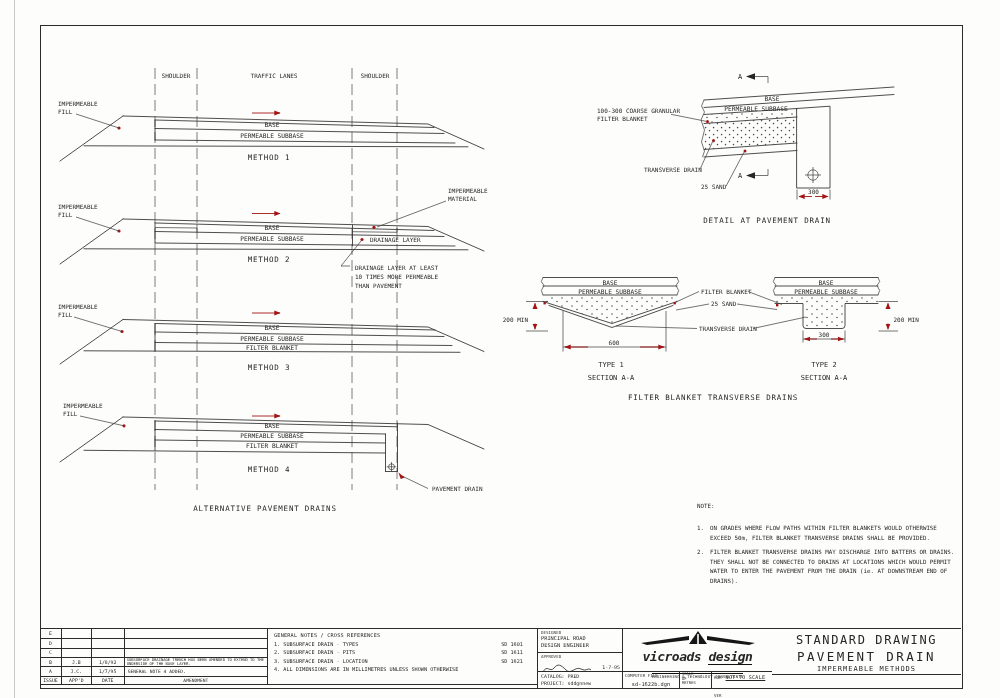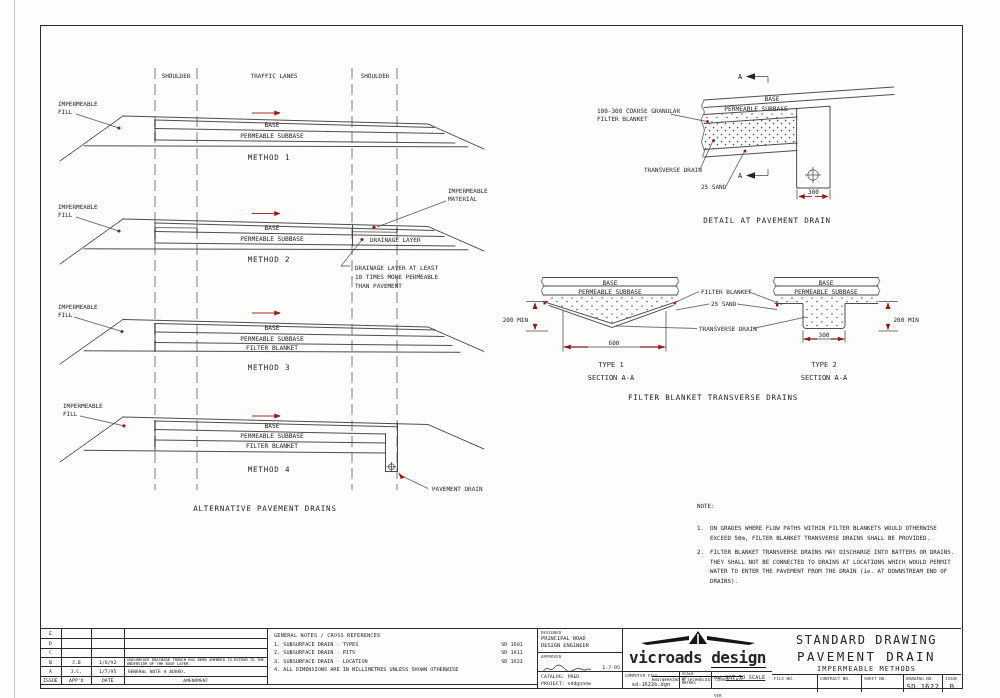--- a/index.html
+++ b/index.html
@@ -34,21 +34,21 @@
   .signoff{left:497px;width:86px;height:60px;border-left:.9px solid #2b2b2b;border-right:.9px solid #2b2b2b;}
   .so-r1{height:24px;border-bottom:.8px solid #2b2b2b;padding:1px 3px;}
   .so-r2{height:19px;border-bottom:.8px solid #2b2b2b;padding:1px 3px;position:relative;}
   .so-r3{height:15px;padding:1px 3px;}
   .lab{font-size:4.2px;color:#333;}
   .so-r1 .v{font-size:5.3px;line-height:1.25;}
   .so-r3 .v{font-size:4.9px;line-height:1.4;}
   .sigdate{position:absolute;right:2px;bottom:1px;font-size:4.9px;}
   .firm{left:583px;width:149px;height:60px;}
   .logo{height:43px;border-bottom:.8px solid #2b2b2b;text-align:center;padding-top:2px;}
-  .fname{font-size:16px;font-weight:bold;letter-spacing:-.5px;line-height:1;}
+  .fname{font-size:13px;font-weight:bold;font-style:italic;letter-spacing:-.5px;line-height:1;}
   .fname .u{border-bottom:1.6px solid #111;}
   .ftag{font-size:3.9px;border-top:.9px solid #111;display:inline-block;margin-top:1px;padding-top:.5px;letter-spacing:.2px;}
   .frow{display:flex;height:16px;}
   .fcell{border-right:.8px solid #2b2b2b;position:relative;}
   .fc1{width:57px}.fc2{width:32px}.fc3{width:60px;border-right:none;}
   .fc1 .lab{position:absolute;left:2px;top:1px;}
   .fc1 .v{position:absolute;left:0;right:0;bottom:1px;text-align:center;font-size:5.3px;}
   .fc2 div{font-size:3.8px;margin-left:2px;line-height:1.25;}
   .fc3 .r1{display:flex;align-items:baseline;margin:2px 0 0 2px;}
   .fc3 .hv{font-size:5px;text-decoration:underline;margin-left:4px;letter-spacing:.3px;}
@@ -423,34 +423,15 @@
         </div>
       </div>
     </div>
 
     <div class="blk titlebx">
       <div class="tt">
         <div class="kind">STANDARD DRAWING</div>
         <div class="name">PAVEMENT DRAIN</div>
         <div class="sub">IMPERMEABLE METHODS</div>
       </div>
-      <div class="nrow">
-        <div class="ncell n1">
-          <div class="lab">FILE NO.</div>
-        </div>
-        <div class="ncell n2">
-          <div class="lab">CONTRACT NO.</div>
-        </div>
-        <div class="ncell n3">
-          <div class="lab">SHEET NO.</div>
-        </div>
-        <div class="ncell n4">
-          <div class="lab">DRAWING NO.</div>
-          <div class="val">SD 1622</div>
-        </div>
-        <div class="ncell n5">
-          <div class="lab">ISSUE</div>
-          <div class="val">B</div>
-        </div>
-      </div>
     </div>
   </div>
 </div>
 
 </body></html>

